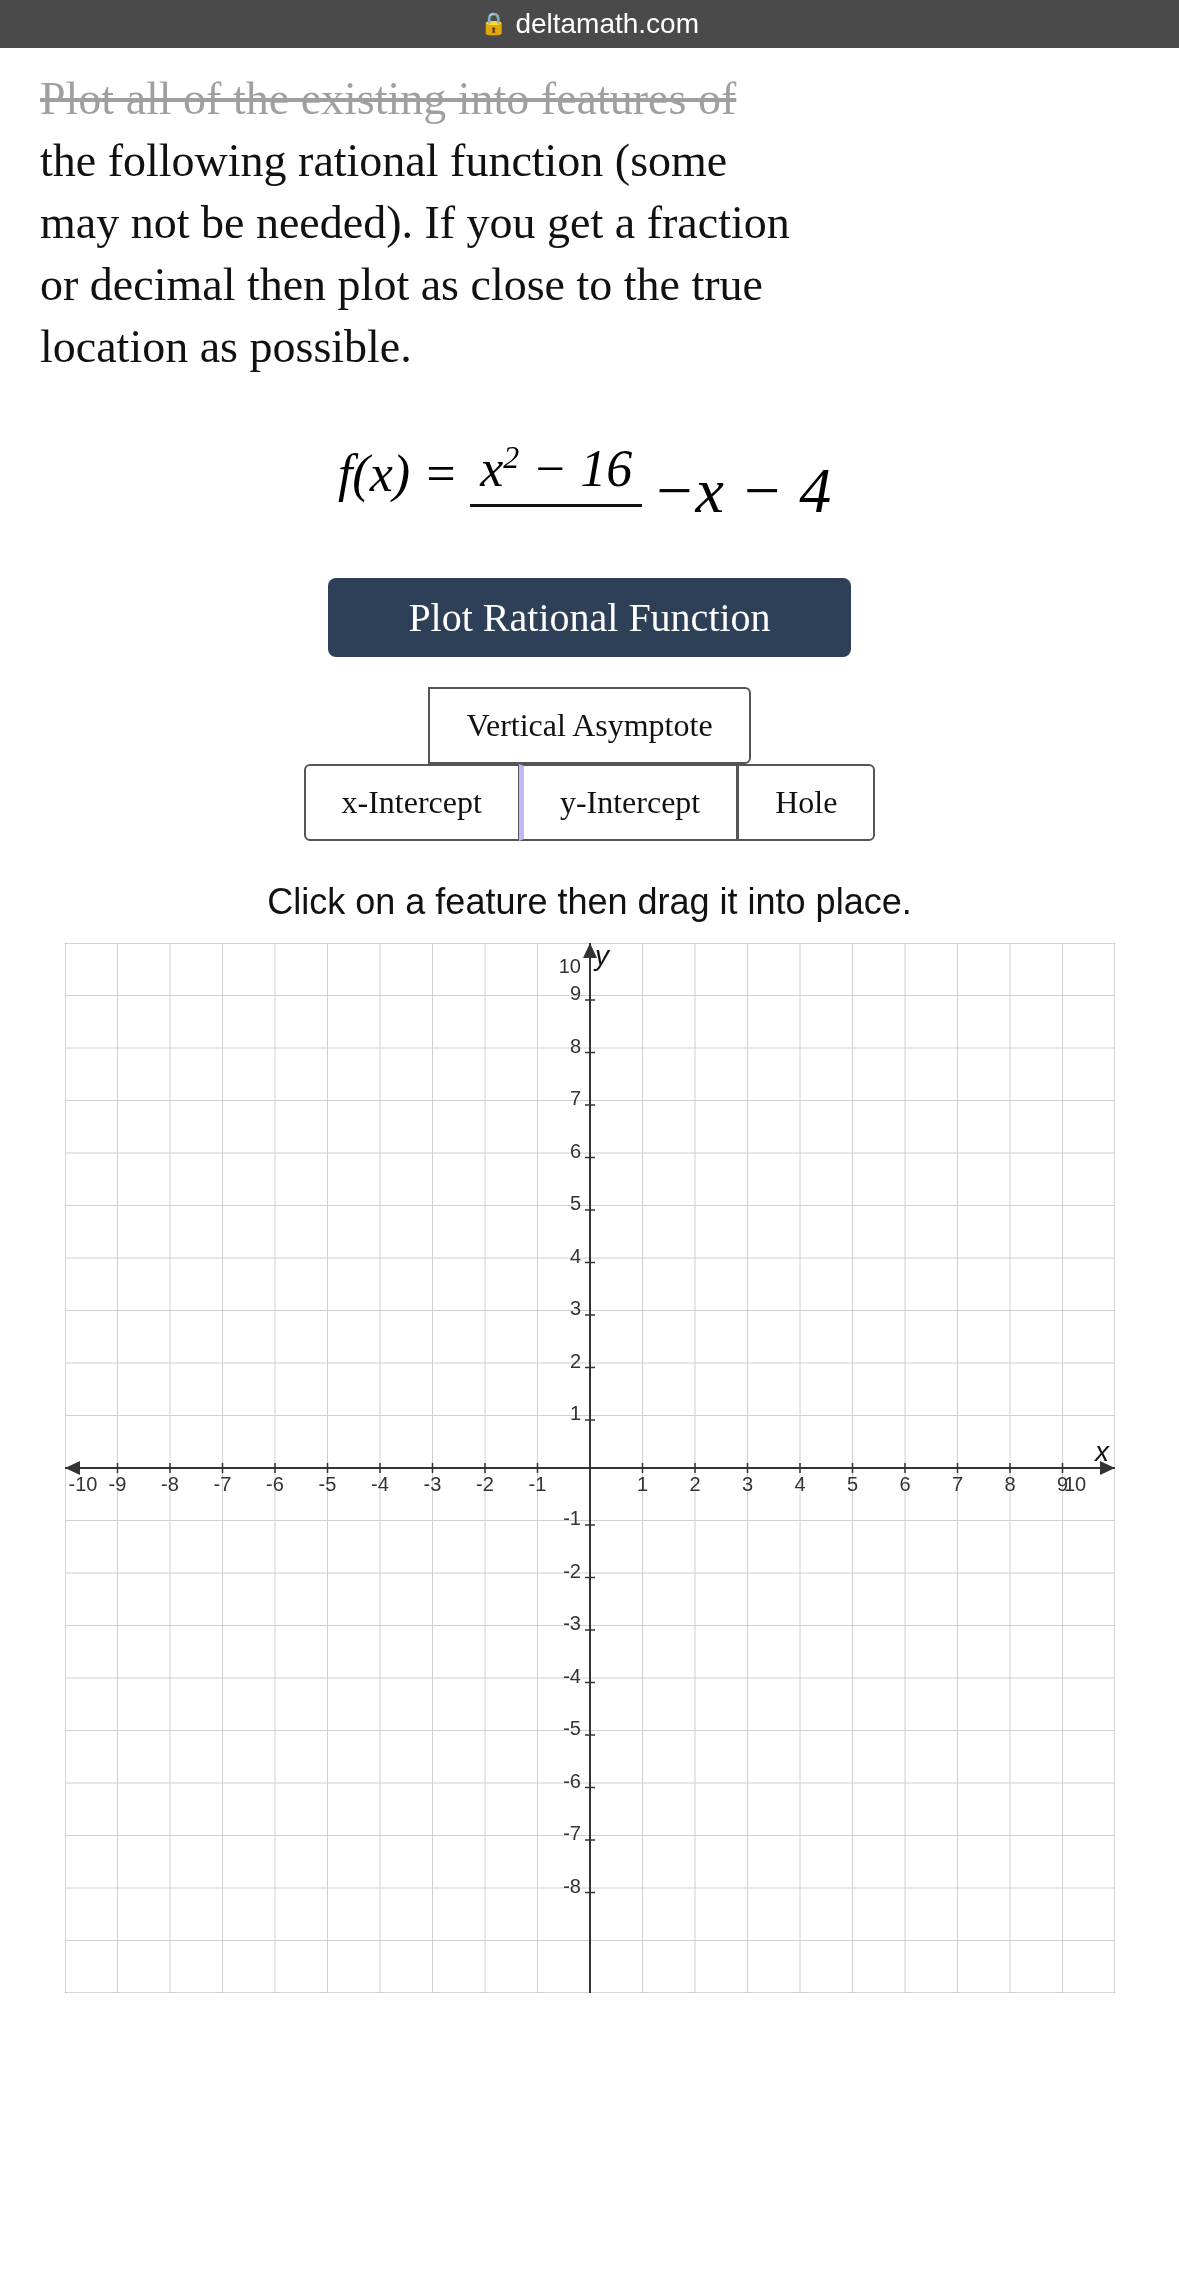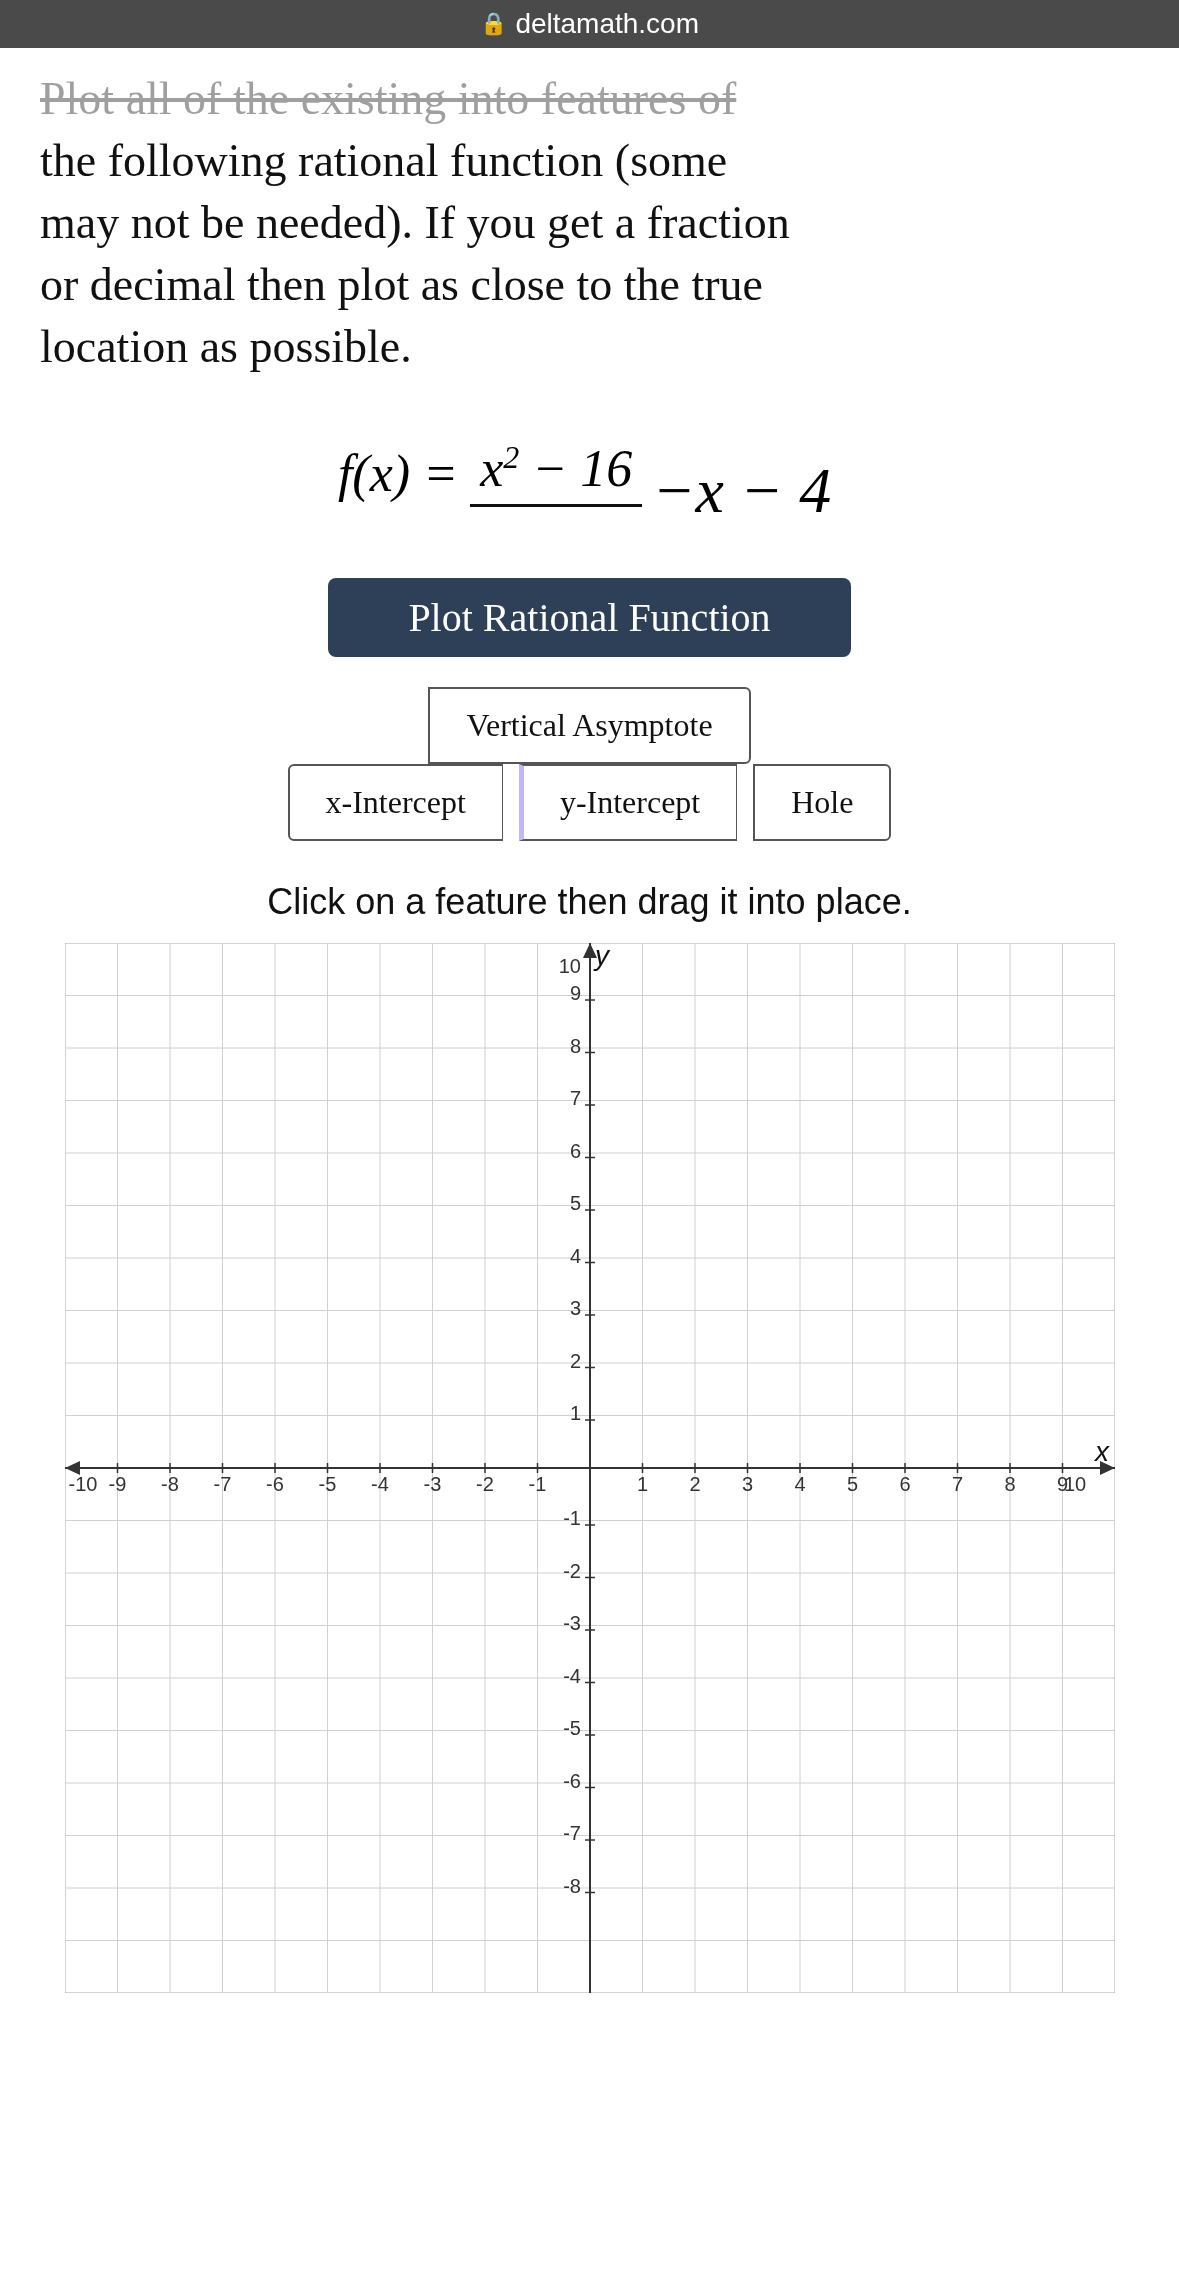--- a/index.html
+++ b/index.html
@@ -96,21 +96,21 @@
     .feature-buttons-row1 {
       display: flex;
       justify-content: center;
       gap: 0;
       margin-bottom: 0;
     }
 
     .feature-buttons-row2 {
       display: flex;
       justify-content: center;
-      gap: 16px;
+      gap: 0;
       margin-bottom: 30px;
     }
 
     .feature-btn {
       border: 2px solid #555;
       background: #fff;
       padding: 18px 36px;
       font-size: 32px;
       font-family: Georgia, serif;
       cursor: pointer;

